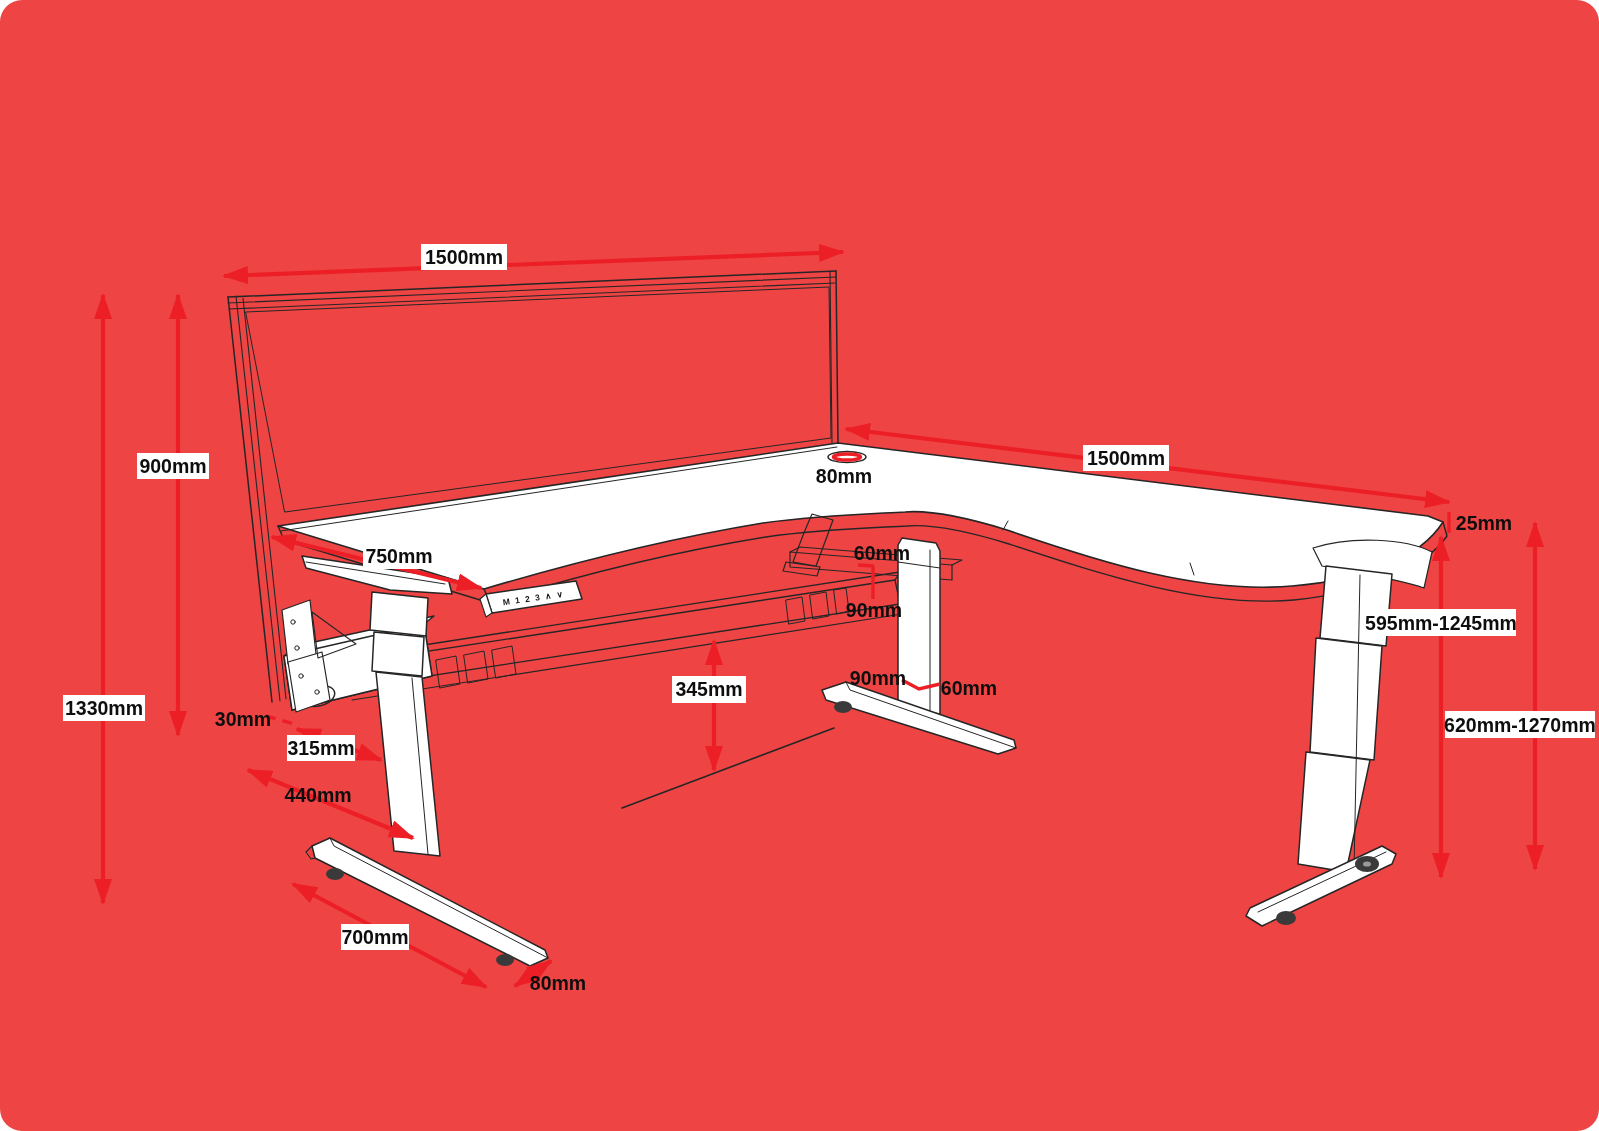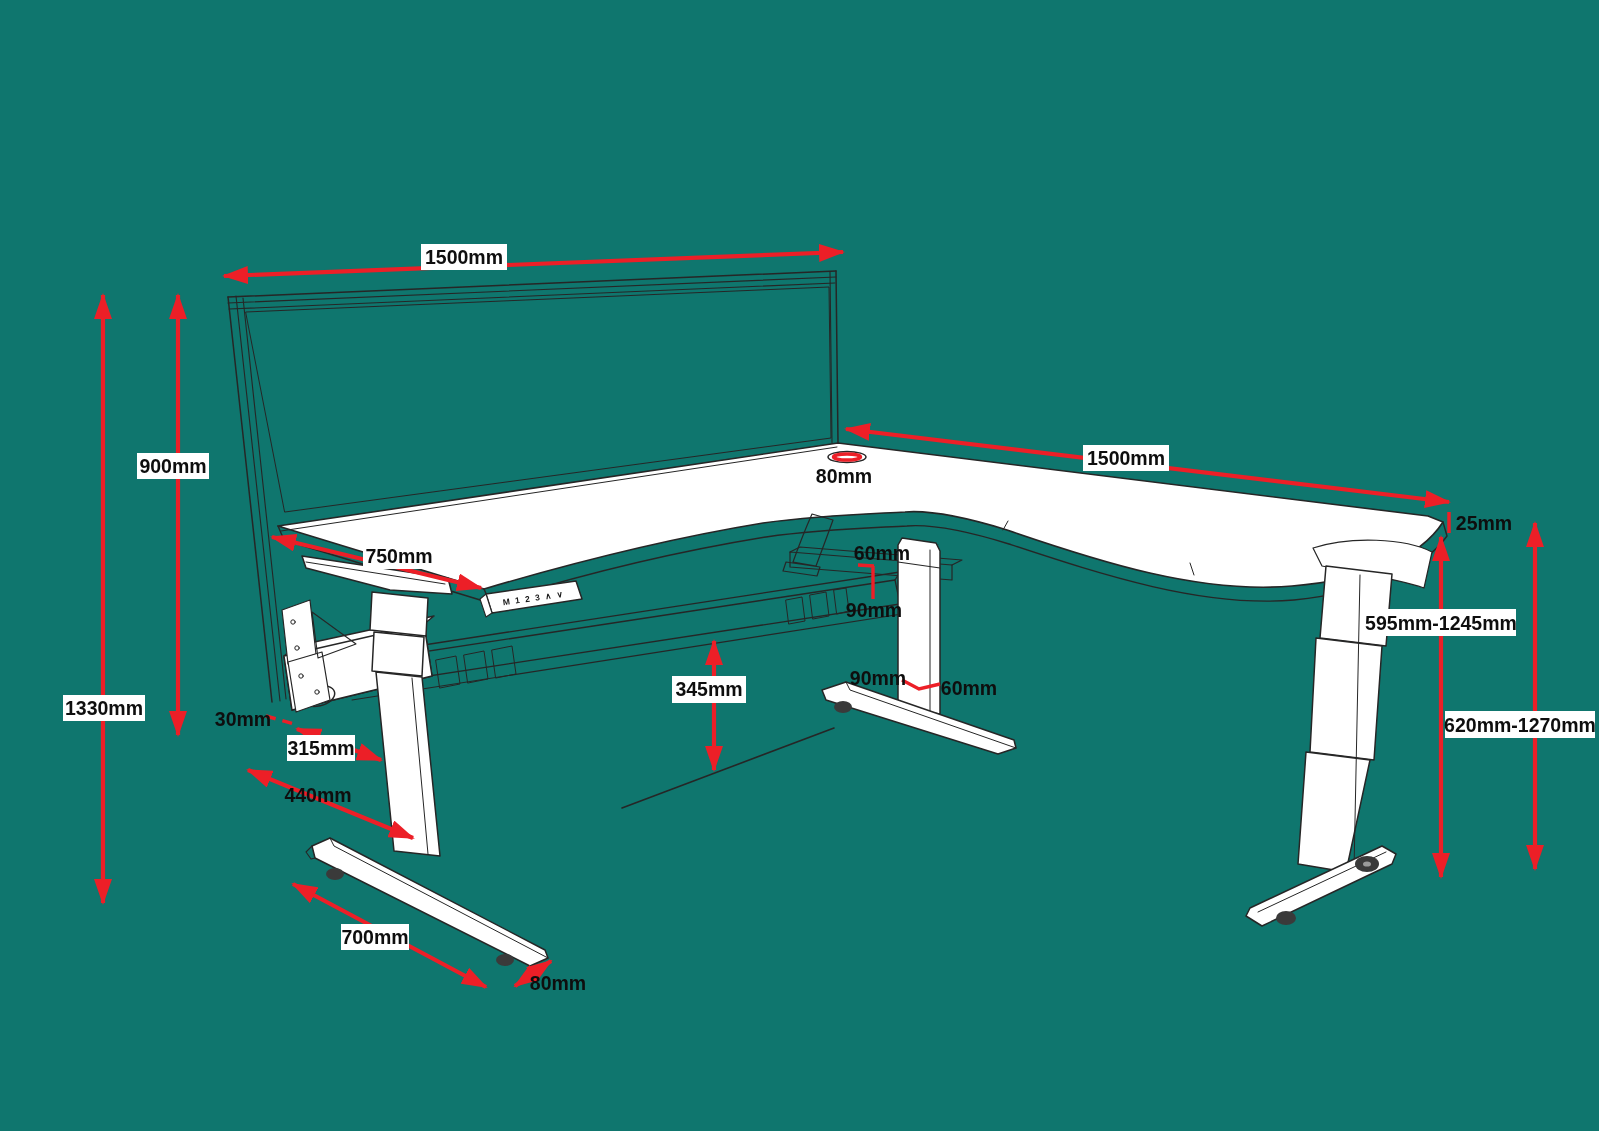--- a/index.html
+++ b/index.html
@@ -1,17 +1,17 @@
 <!DOCTYPE html>
 <html><head>
 <meta charset="utf-8">
 <style>
   html,body{margin:0;padding:0;background:#ffffff;}
-  .stage{position:relative;width:1599px;height:1131px;background:#0f766e;overflow:hidden;
-         font-family:"Liberation Sans", sans-serif;}
+  .stage{position:relative;width:1599px;height:1131px;background:#ef4444;overflow:hidden;
+         font-family:"Liberation Sans", sans-serif;border-radius:22px;}
   svg{display:block}
   .dim-label{font-family:"Liberation Sans", sans-serif;font-weight:700;font-size:19.5px;fill:#0e0e0e;}
   .pad-label{font-family:"Liberation Sans", sans-serif;font-weight:700;font-size:8.5px;fill:#1a1a1a;letter-spacing:1.5px;}
 </style>
 </head>
 <body>
 
 <div class="stage">
 <svg width="1599" height="1131" viewBox="0 0 1599 1131">
   <defs>

